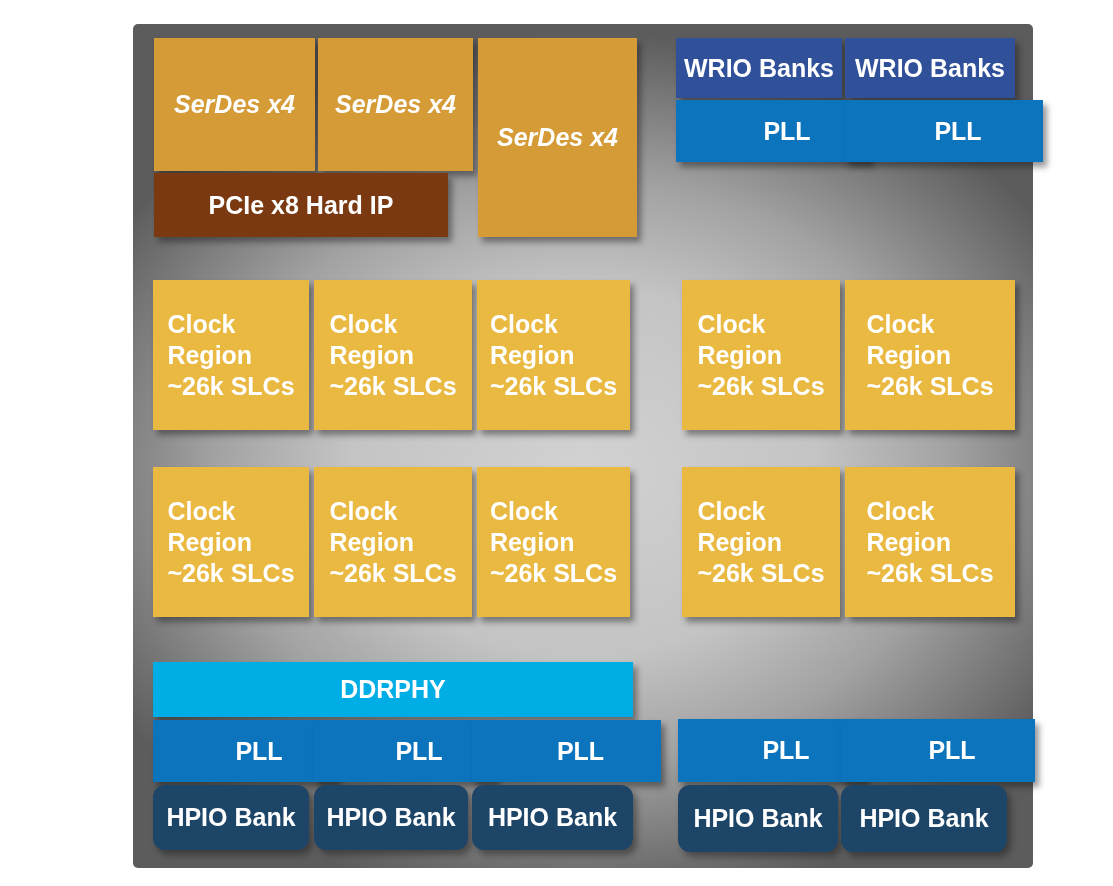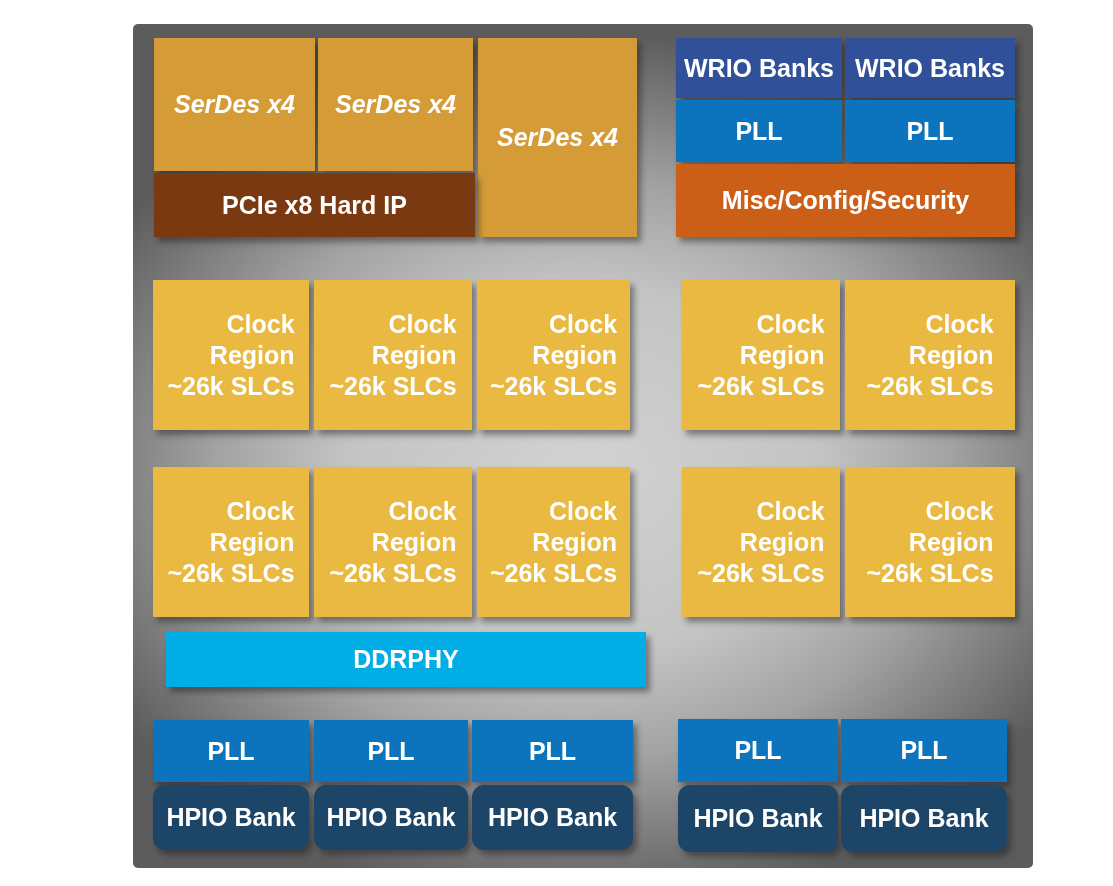--- a/index.html
+++ b/index.html
@@ -17,65 +17,62 @@
     border-radius:5px;
     background: radial-gradient(ellipse 62% 52% at 50% 53%,
       #d2d2d2 0%, #c4c4c4 42%, #a2a2a2 66%, #7d7d7d 84%, #5c5c5c 100%);
   }
   .block {
     position:absolute;
     display:flex; align-items:center; justify-content:center;
     color:#ffffff;
     font-weight:bold;
     font-size:25px;
-    text-align:right;
+    text-align:left;
     box-shadow: 4px 5px 6px rgba(25,25,25,0.45);
   }
   .lbl { white-space: pre-line; line-height:31px; }
   .serdes  { background:#d49b36;font-style:italic; }
   .clockrg { background:#e9b942; }
   .pcie    { background:#7a3910; }
   .wrio    { background:#30509a; }
-  .pll     { background:#0c73bd; }
+  .pll     { background:#0c73bd;padding-left:28px; }
   .misc    { background:#cc5f18; }
   .ddrphy  { background:#00ade5; }
   .hpio    { background:#1d4568;border-radius:12px; }
 </style>
 </head>
 <body>
 
 <div class="die">
 
   <div class="block serdes" style="left:21px; top:14px; width:161px; height:133px;">
     <span class="lbl">SerDes x4</span>
   </div>
   <div class="block serdes" style="left:185px; top:14px; width:155px; height:133px;">
     <span class="lbl">SerDes x4</span>
   </div>
   <div class="block serdes" style="left:345px; top:14px; width:159px; height:199px;">
     <span class="lbl">SerDes x4</span>
   </div>
-  <div class="block pcie" style="left:21px; top:149px; width:321px; height:64px;">
+  <div class="block pcie" style="left:21px; top:149px; width:294px; height:64px;">
     <span class="lbl">PCIe x8 Hard IP</span>
   </div>
 
   <div class="block wrio" style="left:543px; top:14px; width:166px; height:60px;">
     <span class="lbl">WRIO Banks</span>
   </div>
   <div class="block wrio" style="left:712px; top:14px; width:170px; height:60px;">
     <span class="lbl">WRIO Banks</span>
   </div>
   <div class="block pll" style="left:543px; top:76px; width:166px; height:62px;">
     <span class="lbl">PLL</span>
   </div>
   <div class="block pll" style="left:712px; top:76px; width:170px; height:62px;">
     <span class="lbl">PLL</span>
-  </div>
-  <div class="block misc" style="left:543px; top:140px; width:339px; height:73px;">
-    <span class="lbl">Misc/Config/Security</span>
   </div>
 
   <div class="block clockrg" style="left:20px; top:256px; width:156px; height:150px;">
     <span class="lbl">Clock
 Region
 ~26k SLCs</span>
   </div>
   <div class="block clockrg" style="left:181px; top:256px; width:158px; height:150px;">
     <span class="lbl">Clock
 Region
@@ -116,21 +113,21 @@
     <span class="lbl">Clock
 Region
 ~26k SLCs</span>
   </div>
   <div class="block clockrg" style="left:712px; top:443px; width:170px; height:150px;">
     <span class="lbl">Clock
 Region
 ~26k SLCs</span>
   </div>
 
-  <div class="block ddrphy" style="left:20px; top:608px; width:480px; height:55px;margin-left:13px;">
+  <div class="block ddrphy" style="left:20px; top:638px; width:480px; height:55px;">
     <span class="lbl">DDRPHY</span>
   </div>
   <div class="block pll" style="left:20px; top:696px; width:156px; height:62px;">
     <span class="lbl">PLL</span>
   </div>
   <div class="block pll" style="left:181px; top:696px; width:154px; height:62px;">
     <span class="lbl">PLL</span>
   </div>
   <div class="block pll" style="left:339px; top:696px; width:161px; height:62px;">
     <span class="lbl">PLL</span>

